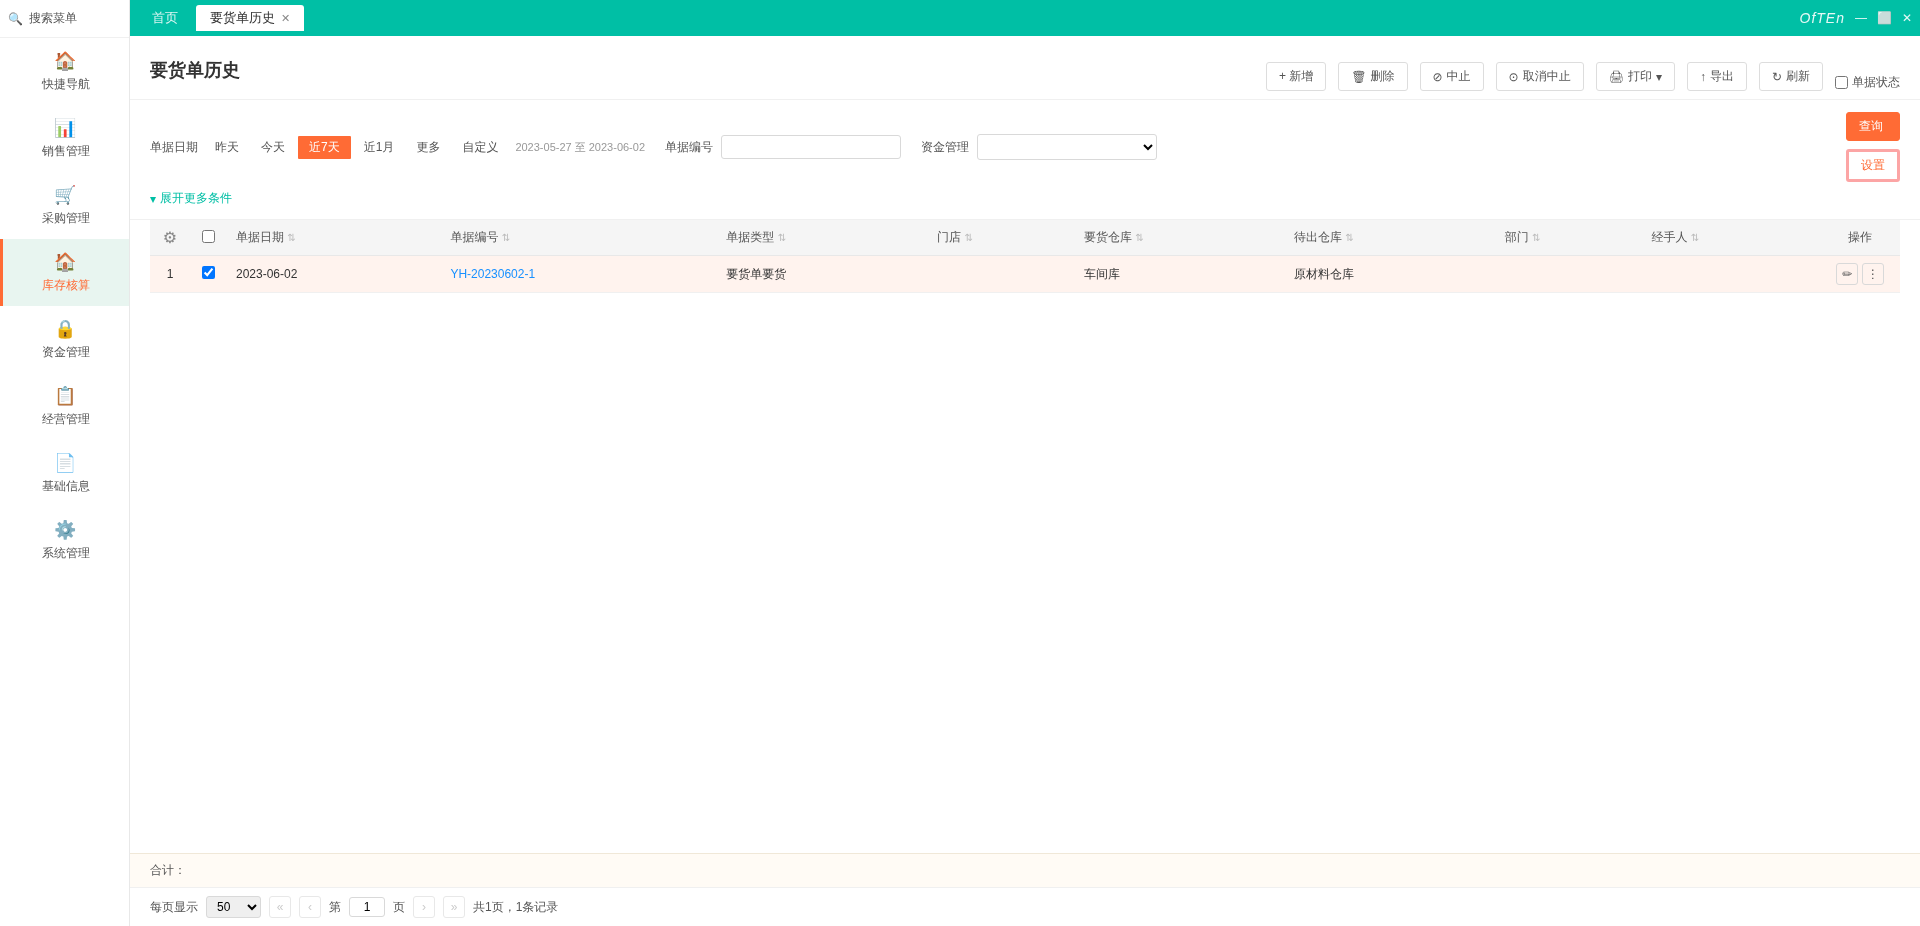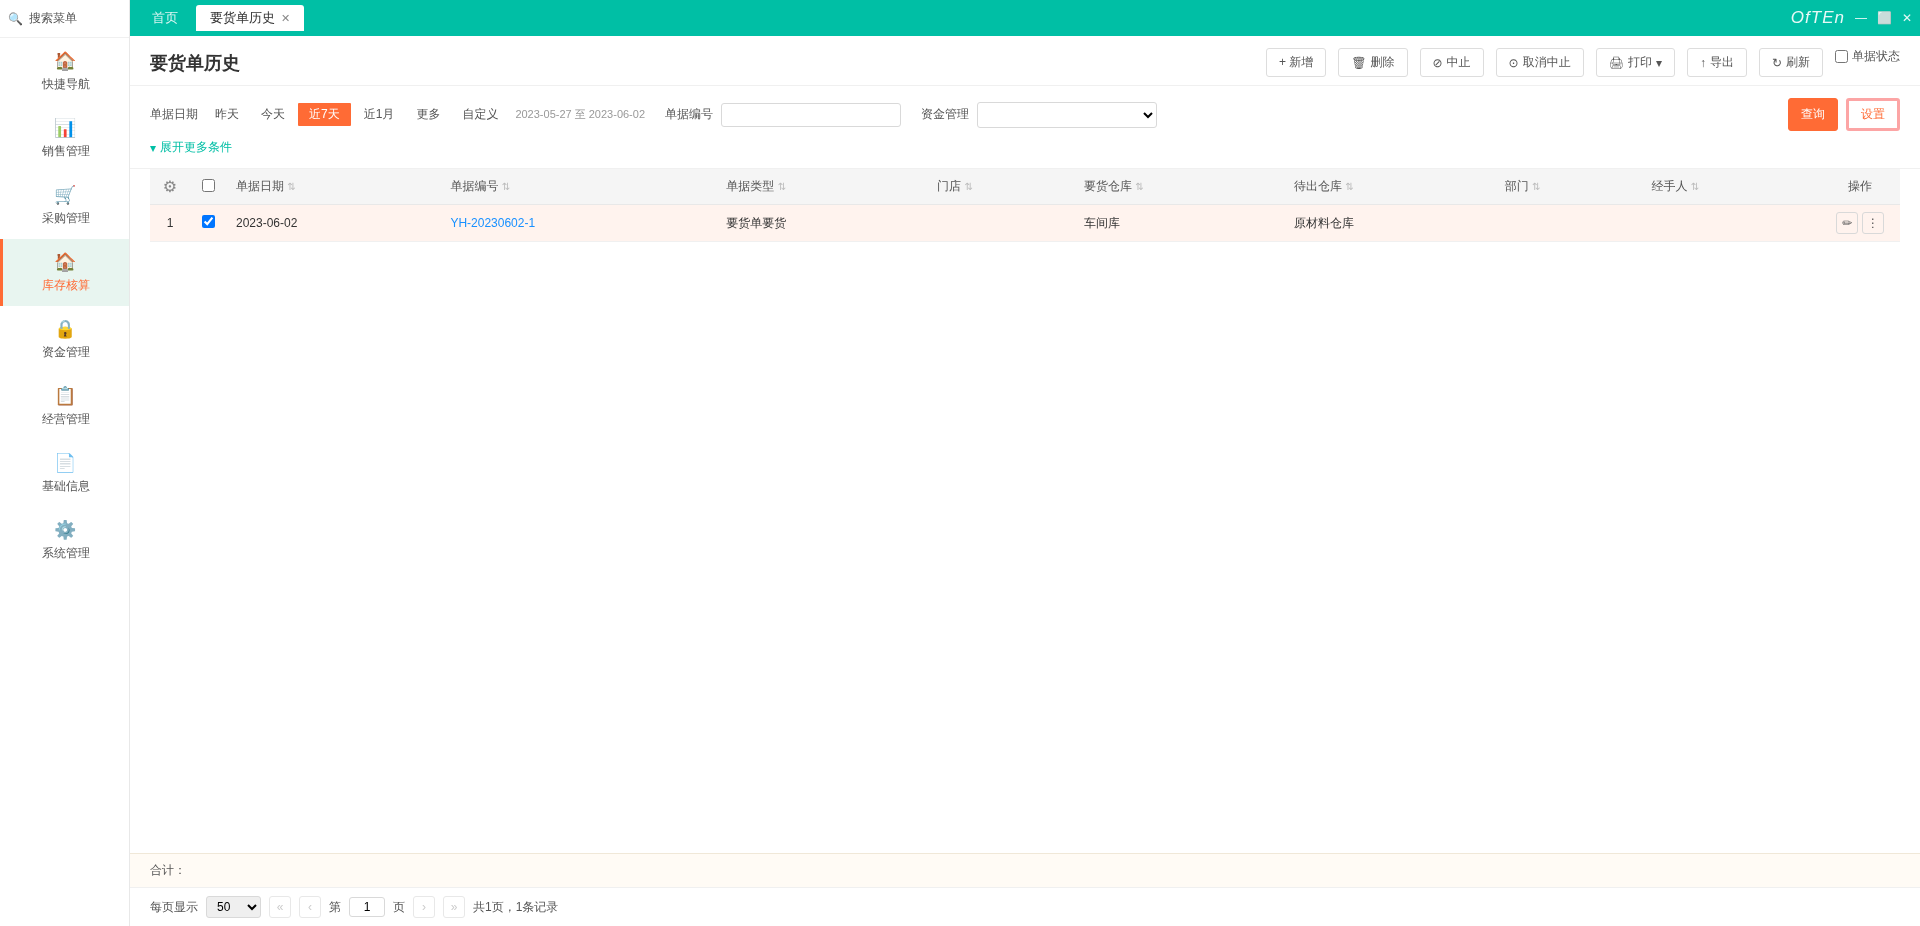--- a/index.html
+++ b/index.html
@@ -68,21 +68,21 @@
 
     
     .page-header {
       display: flex;
       align-items: center;
       padding: 12px 20px 8px;
       border-bottom: 1px solid #f0f0f0;
       background: #fff;
     }
     .page-title { font-size: 18px; font-weight: bold; color: #333; }
-    .header-actions { margin-left: auto; display: flex; align-items: flex-start; gap: 12px; }
+    .header-actions { margin-left: auto; display: flex; align-items: flex-end; gap: 12px; margin-top: 14px; }
     .btn { padding: 5px 12px; border: 1px solid #ddd; border-radius: 3px; cursor: pointer; font-size: 12px; display: flex; align-items: center; gap: 4px; background: #fff; color: #555; }
     .btn-primary { background: #ff6b35; color: #fff; border: 1px solid #ff6b35; }
     .btn-secondary { background: #fff; color: #ff6b35; border: 3px solid #fca5a5; }
     .checkbox-label { display: flex; align-items: center; gap: 4px; font-size: 12px; color: #555; }
 
     
     .filter-area {
       padding: 12px 20px;
       background: #fff;
       border-bottom: 1px solid #f0f0f0;
@@ -149,21 +149,21 @@
       border-top: 1px solid #f0f0f0;
       font-size: 12px;
       color: #555;
     }
     .page-size-select { border: 1px solid #d9d9d9; border-radius: 3px; padding: 2px 6px; font-size: 12px; }
     .page-btn { width: 22px; height: 22px; display: inline-flex; align-items: center; justify-content: center; border: 1px solid #d9d9d9; border-radius: 3px; cursor: pointer; color: #555; font-size: 12px; }
     .page-btn.disabled { color: #ccc; cursor: not-allowed; border-color: #e8e8e8; }
     .page-input { width: 36px; border: 1px solid #d9d9d9; border-radius: 3px; padding: 2px 4px; text-align: center; font-size: 12px; }
 
     
-    .often-brand { color: rgba(255,255,255,0.9); font-size: 17px; font-style: italic; letter-spacing: 1px; }
+    .often-brand { color: rgba(255,255,255,0.9); font-size: 14px; font-style: italic; letter-spacing: 1px; }
   </style>
 </head>
 <body>
 
 <div class="sidebar">
   <div class="sidebar-search">
     <span>🔍</span>
     <span>搜索菜单</span>
   </div>
   <div class="sidebar-item">
@@ -277,21 +277,21 @@
           <input class="filter-input" type="text" style="">
         </div>
 
         <div class="filter-item">
           <span class="filter-label">资金管理</span>
           <select class="filter-select">
             <option value=""></option>
           </select>
         </div>
 
-        <div style="margin-left: auto; display: flex; gap: 8px;">
+        <div style="margin-left: auto; display: flex; gap: 8px; flex-direction: column;">
           <button class="btn btn-primary">查询</button>
           <button class="btn btn-secondary">设置</button>
         </div>
       </div>
       <div class="expand-more">
         <span>▾</span>
         <span>展开更多条件</span>
       </div>
     </div>
 

